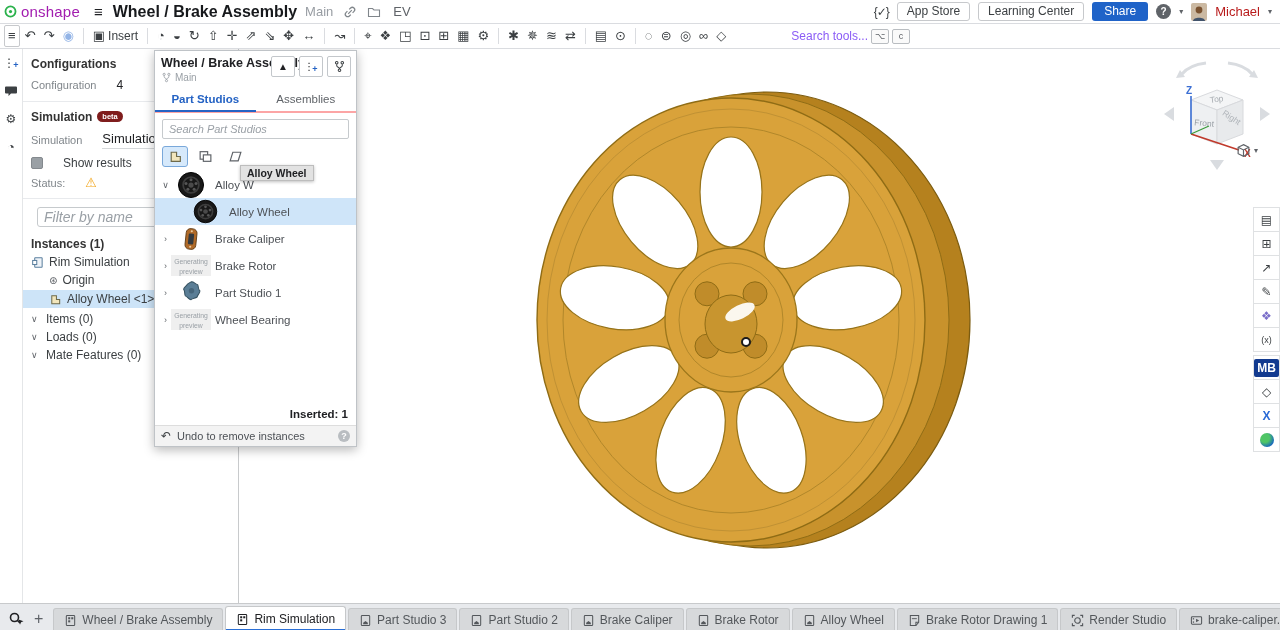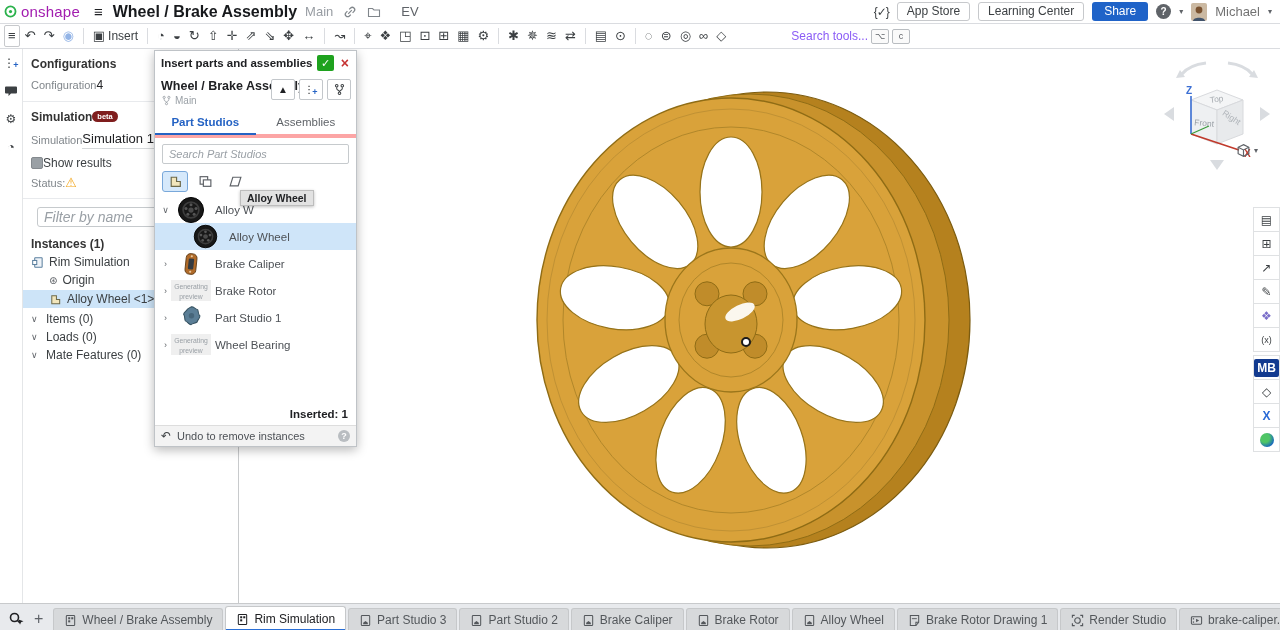--- a/index.html
+++ b/index.html
@@ -10,31 +10,31 @@
   svg{display:block;}
   
   #topbar{position:absolute;left:0;top:0;width:1280px;height:23px;background:#fff;
           border-bottom:1px solid #dadce0;display:flex;align-items:center;z-index:60;}
   .logo-wrap{display:flex;align-items:center;gap:4px;padding-left:4px;}
   .logo-text{font-size:15px;color:#a21caf;letter-spacing:.2px;}
   .hamburger{font-size:15px;color:#202124;margin-left:14px;cursor:pointer;}
   .doc-title{font-size:16px;font-weight:bold;color:#17191c;margin-left:10px;white-space:nowrap;}
   .ws-name{font-size:13px;color:#989da3;margin-left:8px;}
   .tb-ico{margin-left:10px;display:flex;align-items:center;}
-  .folder-label{font-size:13px;color:#5f6368;margin-left:20px;}
+  .folder-label{font-size:13px;color:#5f6368;margin-left:12px;}
   #topbar-right{margin-left:auto;display:flex;align-items:center;gap:8px;padding-right:8px;}
   .code-btn{font-size:12px;color:#3c4043;letter-spacing:-1px;}
   .top-btn{height:17px;line-height:17px;padding:0 9px;border:1px solid #c7c9cc;border-radius:3px;
            background:#fff;font-size:12px;color:#3c4043;white-space:nowrap;cursor:pointer;}
   .share-btn{height:19px;line-height:19px;padding:0 12px;border-radius:3px;background:#1f63c8;
              color:#fff;font-size:12px;border:none;cursor:pointer;}
   .help-btn{width:15px;height:15px;border-radius:50%;background:#5f6368;color:#fff;font-size:10px;
             font-weight:bold;text-align:center;line-height:15px;}
   .caret{font-size:8px;color:#5f6368;}
-  .user-name{font-size:13px;color:#737373;}
+  .user-name{font-size:13px;color:#b91c1c;}
   
   #toolbar{position:absolute;left:0;top:24px;width:1280px;height:24px;background:#fff;
            border-bottom:1px solid #dadce0;display:flex;align-items:center;z-index:55;}
   #toolbar-groups{display:flex;align-items:center;padding-left:3px;}
   .tbtn{display:inline-flex;align-items:center;gap:3px;padding:1px 3px;margin:0 1px;font-size:13px;
         color:#3c4043;border-radius:2px;cursor:pointer;line-height:18px;}
   .tbtn.boxed{border:1px solid #c7c9cc;}
   .tlabel{font-size:12px;color:#3c4043;}
   .tdiv{width:1px;height:16px;background:#dadce0;margin:0 5px;display:inline-block;}
   #search-tools{margin-left:auto;margin-right:370px;display:flex;align-items:center;gap:3px;}
@@ -45,26 +45,26 @@
   #leftstrip{position:absolute;left:0;top:49px;width:22px;height:554px;background:#fff;
              border-right:1px solid #e4e6e8;display:flex;flex-direction:column;align-items:center;
              padding-top:6px;gap:12px;z-index:20;}
   .strip-btn{width:16px;height:16px;display:flex;align-items:center;justify-content:center;
              font-size:12px;color:#3c4043;cursor:pointer;}
   .cfgplus{color:#2563c4;font-size:9px;font-weight:bold;margin-left:-2px;margin-top:4px;}
   
   #panel{position:absolute;left:23px;top:49px;width:215px;height:554px;background:#fff;
          border-right:1px solid #c8cacc;z-index:20;font-size:12px;}
   .ph{font-weight:bold;color:#333;font-size:12px;padding:8px 0 0 8px;}
-  .prow{display:flex;align-items:center;padding:7px 8px 0 8px;gap:0;}
+  .prow{display:flex;align-items:center;padding:7px 8px 0 8px;gap:20px;}
   .plabel{font-size:11px;color:#80868b;}
   .pvalue{font-size:12px;color:#202124;}
   .pdiv{height:1px;background:#e8eaed;margin:9px 0 0 0;}
   .beta{display:inline-block;background:#7f1d1d;color:#fff;font-size:7.5px;font-weight:bold;
-        padding:1px 5px;border-radius:7px;vertical-align:2px;}
+        padding:1px 5px;border-radius:7px;margin-left:5px;vertical-align:2px;}
   .simval{font-size:13px;color:#202124;border-bottom:1px solid #d5d8da;flex:1;padding-bottom:2px;}
   .chk{width:10px;height:10px;background:#9aa0a5;border:1px solid #84898e;border-radius:2px;}
   .warn{color:#f2a51a;font-size:13px;line-height:12px;}
   .filter-row{display:flex;align-items:center;gap:6px;padding:8px 8px 0 8px;}
   .filter-input{flex:1;height:18px;border:1px solid #c6cacd;border-radius:3px;font-size:14px;
                 padding:0 6px;color:#333;outline:none;font-family:inherit;}
   .filter-input::placeholder{font-style:italic;color:#9aa0a6;}
   .tree-h{font-weight:bold;color:#333;padding:10px 0 0 8px;}
   .trow{display:flex;align-items:center;gap:5px;padding:4px 0 0 8px;height:14px;color:#3c4043;}
   .trow.ind{padding-left:26px;}
@@ -87,21 +87,21 @@
   .dtab{flex:1;text-align:center;font-size:10.5px;color:#5f6368;padding:3px 2px 5px 2px;
         line-height:1.35;cursor:pointer;}
   .dtab.active{color:#2563c4;font-weight:bold;border-bottom:2px solid #2563c4;margin-bottom:-1px;}
   .docsec{display:flex;align-items:flex-start;padding:5px 5px 4px 6px;}
   .docsec-left{flex:1;min-width:0;}
   .docname{font-size:12.5px;font-weight:bold;color:#202124;white-space:nowrap;}
   .docbranch{display:flex;align-items:center;gap:3px;font-size:10px;color:#9aa0a6;margin-top:2px;}
   .mini-btn{width:22px;height:19px;border:1px solid #c3c7cb;border-radius:2px;background:#fff;
             display:flex;align-items:center;justify-content:center;margin-left:4px;cursor:pointer;
             font-size:10px;color:#202124;}
-  .subtabs{display:flex;border-bottom:4px solid #fca5a5;margin-top:2px;}
+  .subtabs{display:flex;border-bottom:2px solid #fca5a5;margin-top:2px;}
   .subtab{flex:1;text-align:center;font-size:11.5px;color:#5f6368;padding:4px 0 5px 0;cursor:pointer;}
   .subtab.active{color:#2563c4;font-weight:bold;border-bottom:2px solid #2563c4;margin-bottom:-1px;}
   .dsearch{margin:6px 7px 0 7px;}
   .dsearch input{width:100%;box-sizing:border-box;height:20px;border:1px solid #c6cacd;border-radius:2px;
                  font-size:11px;padding:0 6px;outline:none;font-family:inherit;}
   .dsearch input::placeholder{font-style:italic;color:#9aa0a6;}
   .dfilters{display:flex;gap:4px;padding:7px 0 4px 7px;}
   .fbtn{width:24px;height:19px;border:1px solid transparent;border-radius:3px;display:flex;
         align-items:center;justify-content:center;cursor:pointer;}
   .fbtn.active{background:#d6e9fb;border-color:#79a8da;}
@@ -560,25 +560,20 @@
     <div class="rbtn">◇</div>
     <div class="rbtn">
       <span class="rtile" style="background: rgb(255, 255, 255); color: rgb(43, 107, 214);">X</span>
     </div>
     <div class="rbtn">
       <span class="globe"></span>
     </div>
   </div>
 
 <div id="dialog">
-  <div class="dhead">
-    <span class="dtitle">Insert parts and assemblies</span>
-    <span class="okbtn">✓</span>
-    <span class="xbtn">×</span>
-  </div>
   <div class="docsec">
     <div class="docsec-left">
       <div class="docname">Wheel / Brake Assembly</div>
       <div class="docbranch">
         <svg width="11" height="11" color="#9aa0a6">
             <use href="#i-branch"></use>
           </svg>
         <span>Main</span>
       </div>
     </div>

